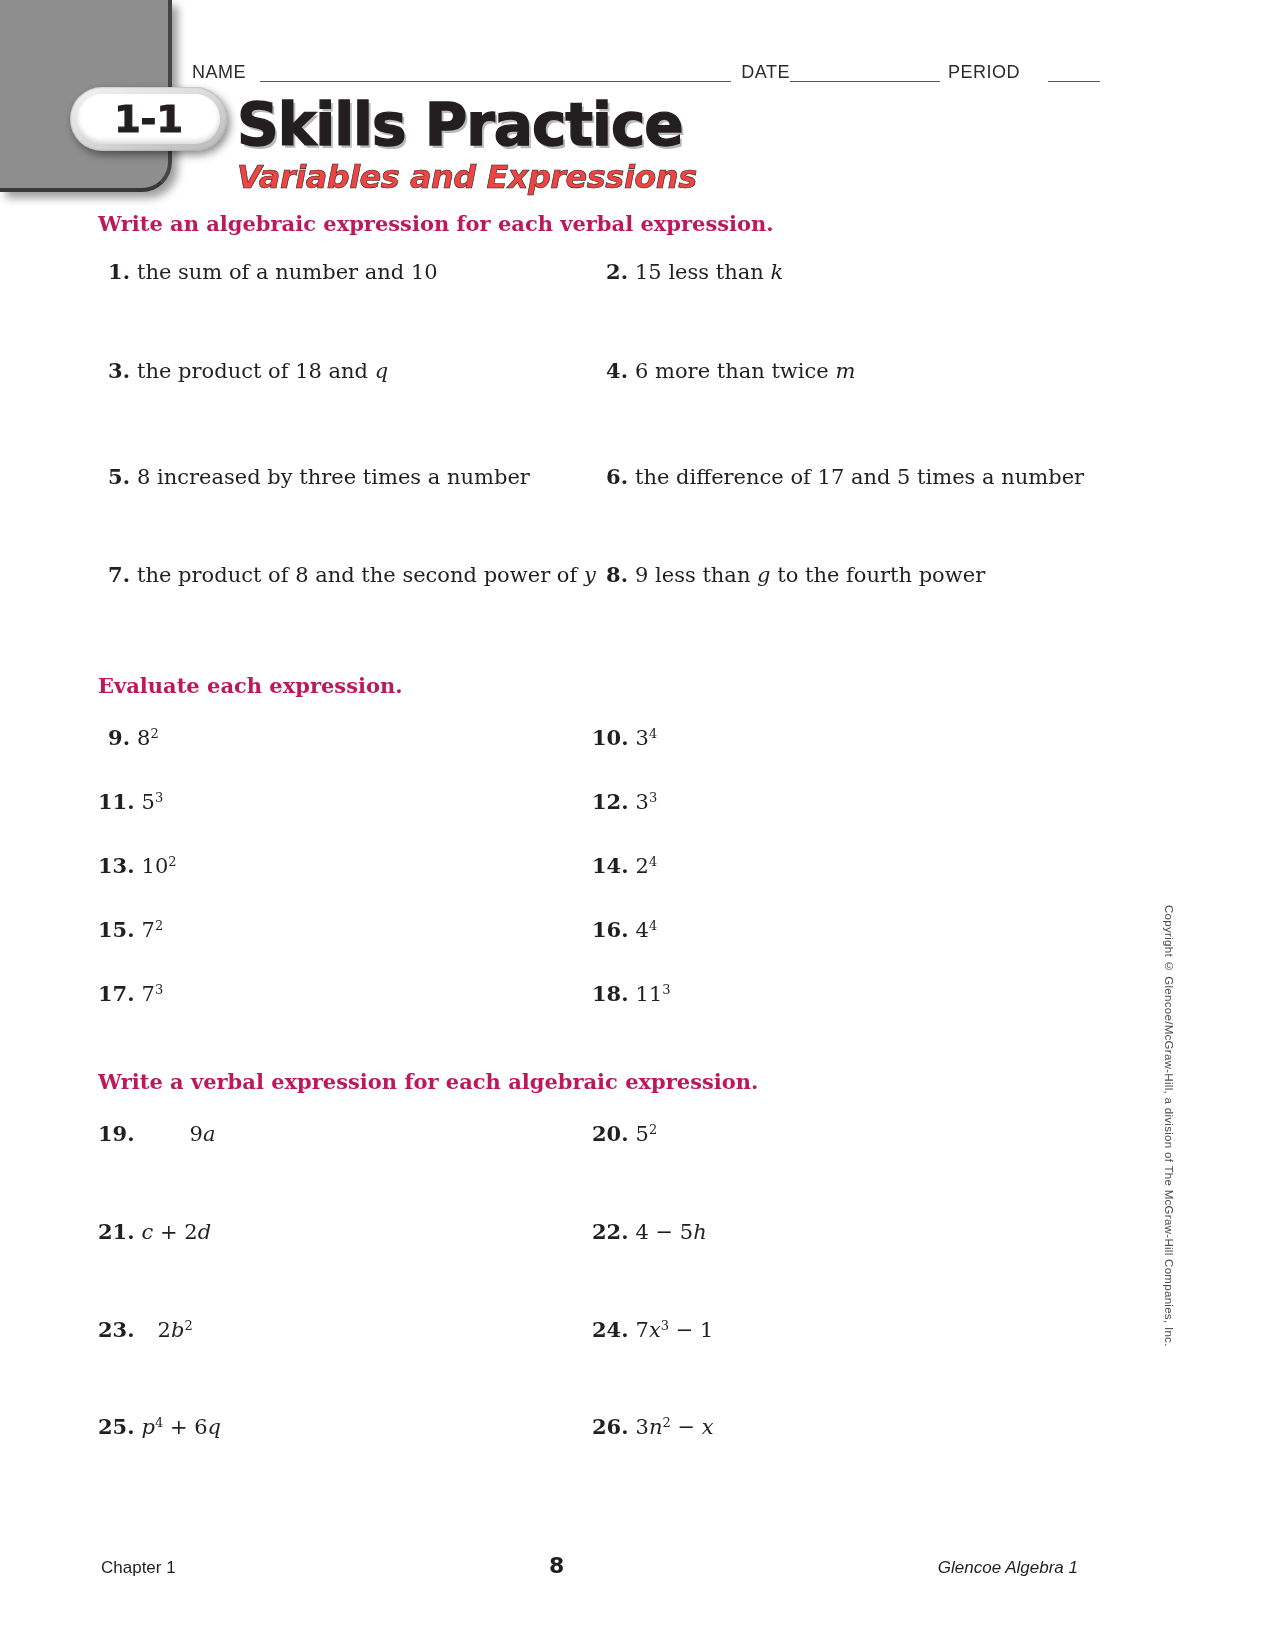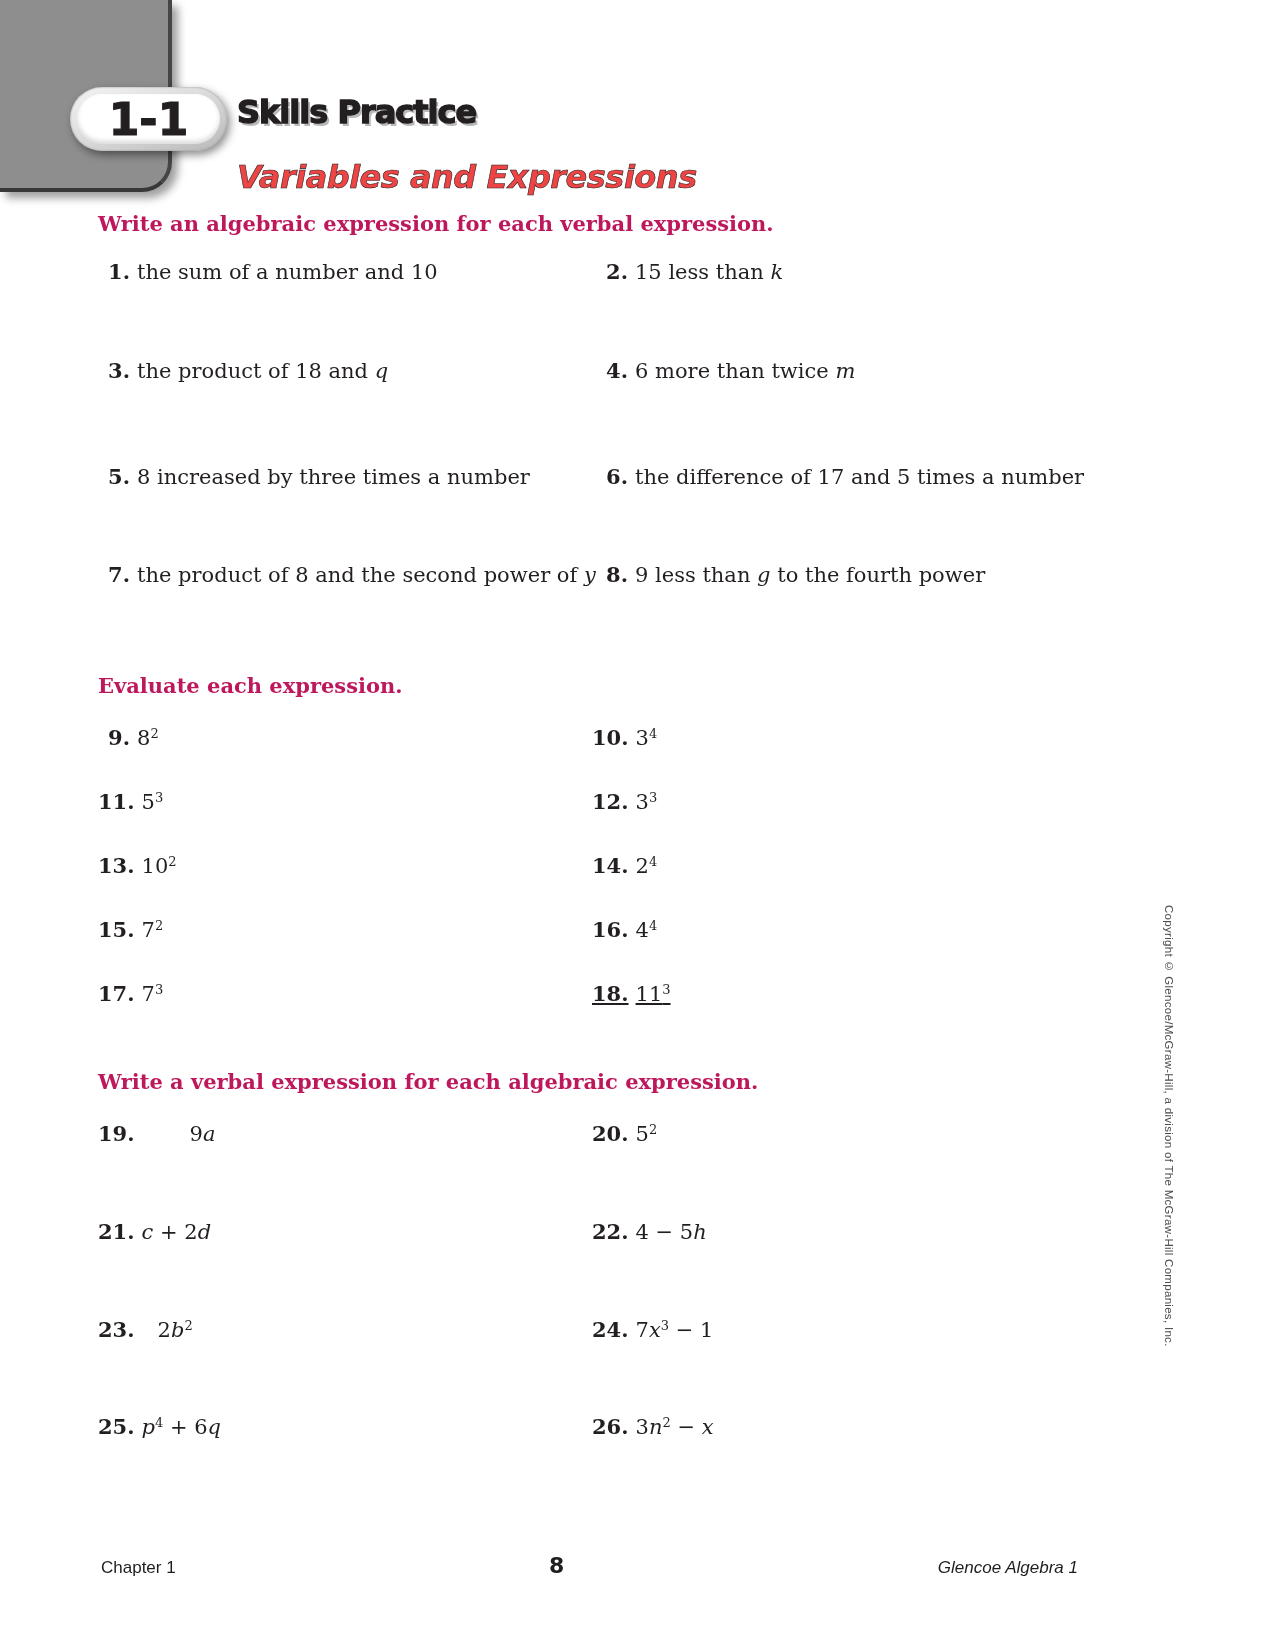--- a/index.html
+++ b/index.html
@@ -18,39 +18,39 @@
   .badge{
     position:absolute;left:70px;top:87px;width:157px;height:64px;border-radius:34px;
     background:linear-gradient(160deg,#f4f4f4 0%,#dcdcdc 45%,#b9b9b9 100%);
     box-shadow:3px 4px 8px rgba(0,0,0,0.45), inset 0 0 2px #8a8a8a;
     display:flex;align-items:center;justify-content:center;
   }
   .badge-inner{position:absolute;inset:7px;border-radius:27px;background:#ffffff;
     box-shadow:inset 0 -3px 5px rgba(0,0,0,0.15), inset 0 2px 3px rgba(255,255,255,0.9);}
   .badge-text{
     position:relative;z-index:2;font-family:"DejaVu Sans","Liberation Sans",sans-serif;
-    font-weight:bold;font-size:44px;letter-spacing:0px;color:#231f20;text-align:center;
+    font-weight:bold;font-size:38px;letter-spacing:0px;color:#231f20;text-align:center;
     -webkit-text-stroke:1.2px #231f20;
   }
   
   .id-row{
     position:absolute;left:192px;top:60px;width:908px;height:22px;
     display:flex;align-items:flex-end;
     font-family:"Liberation Sans","DejaVu Sans",sans-serif;font-size:18px;color:#2b2b2b;
   }
   .id-label{line-height:1;padding-bottom:1px;letter-spacing:0.5px;}
   .blank{border-bottom:1.5px solid #555;height:16px;}
   .blank.name{flex:1;margin-left:14px;margin-right:10px;}
   .blank.date{width:150px;margin-right:8px;}
   .blank.period{width:52px;margin-left:28px;}
   
   .title{
     position:absolute;left:237px;top:96px;
     font-family:"DejaVu Sans","Liberation Sans",sans-serif;font-weight:bold;
-    font-size:32px;line-height:1;letter-spacing:-1px;color:#231f20;
+    font-size:58px;line-height:1;letter-spacing:-1px;color:#231f20;
     -webkit-text-stroke:1.4px #231f20;
     text-shadow:2.5px 2.5px 0 rgba(130,130,130,0.55);
     white-space:nowrap;
   }
   .subtitle{
     position:absolute;left:237px;top:161px;
     font-family:"DejaVu Sans","Liberation Sans",sans-serif;font-weight:bold;font-style:italic;
     font-size:32px;line-height:1;letter-spacing:-0.5px;color:#ef4444;
     -webkit-text-stroke:0.6px #231f20;white-space:nowrap;
   }
@@ -80,20 +80,28 @@
   .footer .page-num{font-weight:bold;font-size:22px;font-family:"DejaVu Sans","Liberation Sans",sans-serif;}
   .footer .book{font-style:italic;}
 </style>
 </head>
 <body>
 
 <div class="page">
 
   <div class="corner-box"></div>
 
+  <div class="id-row">
+    <span class="id-label">NAME</span>
+    <span class="blank name"></span>
+    <span class="id-label">DATE</span>
+    <span class="blank date"></span>
+    <span class="id-label">PERIOD</span>
+    <span class="blank period"></span>
+  </div>
 
   <div class="badge">
     <span class="badge-inner"></span>
     <span class="badge-text">1-1</span>
   </div>
 
   <div class="title">Skills Practice</div>
   <div class="subtitle">Variables and Expressions</div>
 
   <div class="sec-heading" style="top:212px;">Write an algebraic expression for each verbal expression.</div>
@@ -162,21 +170,21 @@
     <span class="txt"><span>7</span><sup>2</sup></span>
   </div>
   <div class="item rcol" style="left:592px;top:918px;">
     <span class="num">16.</span>
     <span class="txt"><span>4</span><sup>4</sup></span>
   </div>
   <div class="item" style="left:98px;top:982px;">
     <span class="num">17.</span>
     <span class="txt"><span>7</span><sup>3</sup></span>
   </div>
-  <div class="item rcol" style="left:592px;top:982px;text-decoration:underline;">
+  <div class="item rcol" style="left:592px;top:982px;">
     <span class="num">18.</span>
     <span class="txt"><span>11</span><sup>3</sup></span>
   </div>
 
   <div class="sec-heading" style="top:1070px;">Write a verbal expression for each algebraic expression.</div>
 
   <div class="item" style="left:98px;top:1122px;gap:48px;">
     <span class="num">19.</span>
     <span class="txt"><span>9</span><span class="var">a</span></span>
   </div>

